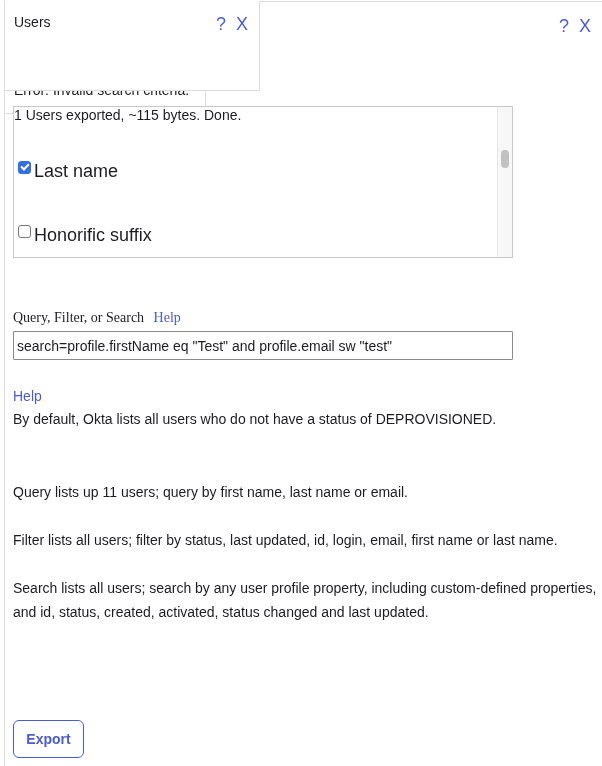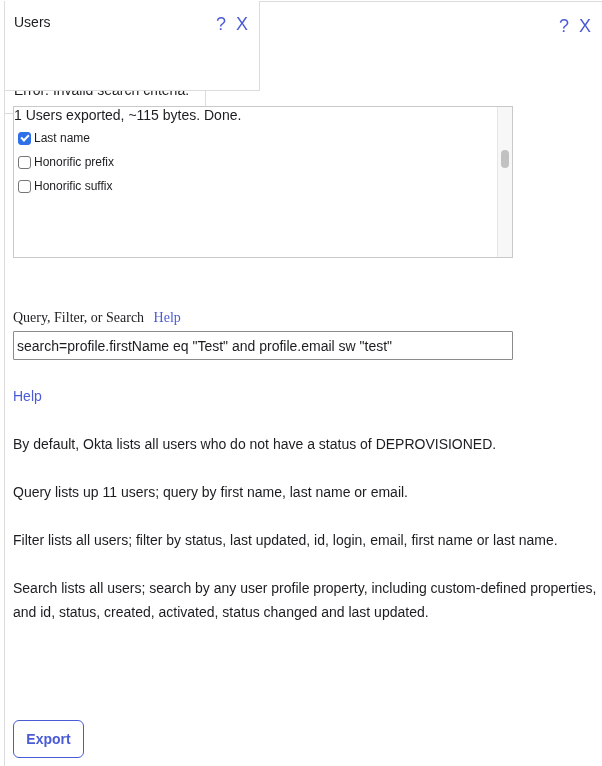--- a/index.html
+++ b/index.html
@@ -32,21 +32,21 @@
   .popup-title { position: absolute; left: 9px; top: 13px; font-weight: normal; font-size: 14px; }
   .popup-icons { position: absolute; right: 11px; top: 13px; display: flex; gap: 10px; font-size: 18px; color: #4b5bd6; }
   .popup-icons span { cursor: pointer; }
   .popup-msg { position: absolute; left: 9px; top: 61px; font-size: 14px; margin-top: 45px; }
 
   .checklist {
     position: absolute; left: 13px; top: 106px; width: 500px; height: 152px;
     border: 1px solid #c9c9c9; overflow: hidden; background: #fff;
   }
   .check-items { position: absolute; left: 4px; top: 14px; }
-  .check-item { height: 24px; display: flex; align-items: flex-end; font-size: 12px; }
+  .check-item { height: 24px; display: flex; align-items: flex-start; font-size: 18px; margin-top: 40px; }
   .cb {
     width: 13px; height: 13px; border: 1px solid #767676; border-radius: 3px;
     margin-right: 3px; display: inline-flex; align-items: center; justify-content: center; background: #fff;
   }
   .cb.checked { background: #2f6fe8; border-color: #2f6fe8; }
   .cb.checked::after { content: ""; width: 6px; height: 3px; border-left: 2px solid #fff; border-bottom: 2px solid #fff; transform: rotate(-45deg) translate(1px,-1px); }
   .scroll-track { position: absolute; right: 0; top: 0; width: 15px; height: 100%; background: #f7f7f7; border-left: 1px solid #e6e6e6; }
   .scroll-thumb { position: absolute; left: 3px; top: 43px; width: 8px; height: 18px; background: #c1c1c1; border-radius: 4px; }
 
   .query-label { position: absolute; left: 13px; top: 310px; font-size: 14px; font-family: Liberation Serif, serif; }
@@ -89,38 +89,34 @@
 </div>
 
 <div class="checklist">
   <div class="check-items">
     <label class="check-item">
       <span class="cb checked"></span>
       <span>Last name</span>
     </label>
     <label class="check-item">
       <span class="cb"></span>
-      <span>Honorific prefix</span>
-    </label>
-    <label class="check-item">
-      <span class="cb"></span>
       <span>Honorific suffix</span>
     </label>
   </div>
   <div class="scroll-track">
     <div class="scroll-thumb"></div>
   </div>
 </div>
 
 <div class="query-label">
   <span>Query, Filter, or Search</span>
   <a class="link">Help</a>
 </div>
 <input class="query-input" type="text" value="search=profile.firstName eq &quot;Test&quot; and profile.email sw &quot;test&quot;" style="">
 
 <a class="link help-link">Help</a>
 
-<div class="desc" style="top:432px">By default, Okta lists all users who do not have a status of DEPROVISIONED.</div>
+<div class="desc" style="top:407px">By default, Okta lists all users who do not have a status of DEPROVISIONED.</div>
 <div class="desc" style="top:480px">Query lists up 11 users; query by first name, last name or email.</div>
 <div class="desc" style="top:528px">Filter lists all users; filter by status, last updated, id, login, email, first name or last name.</div>
 <div class="desc" style="top:576px">Search lists all users; search by any user profile property, including custom-defined properties, and id, status, created, activated, status changed and last updated.</div>
 
 <button class="export-btn">Export</button>
 
 </body></html>

